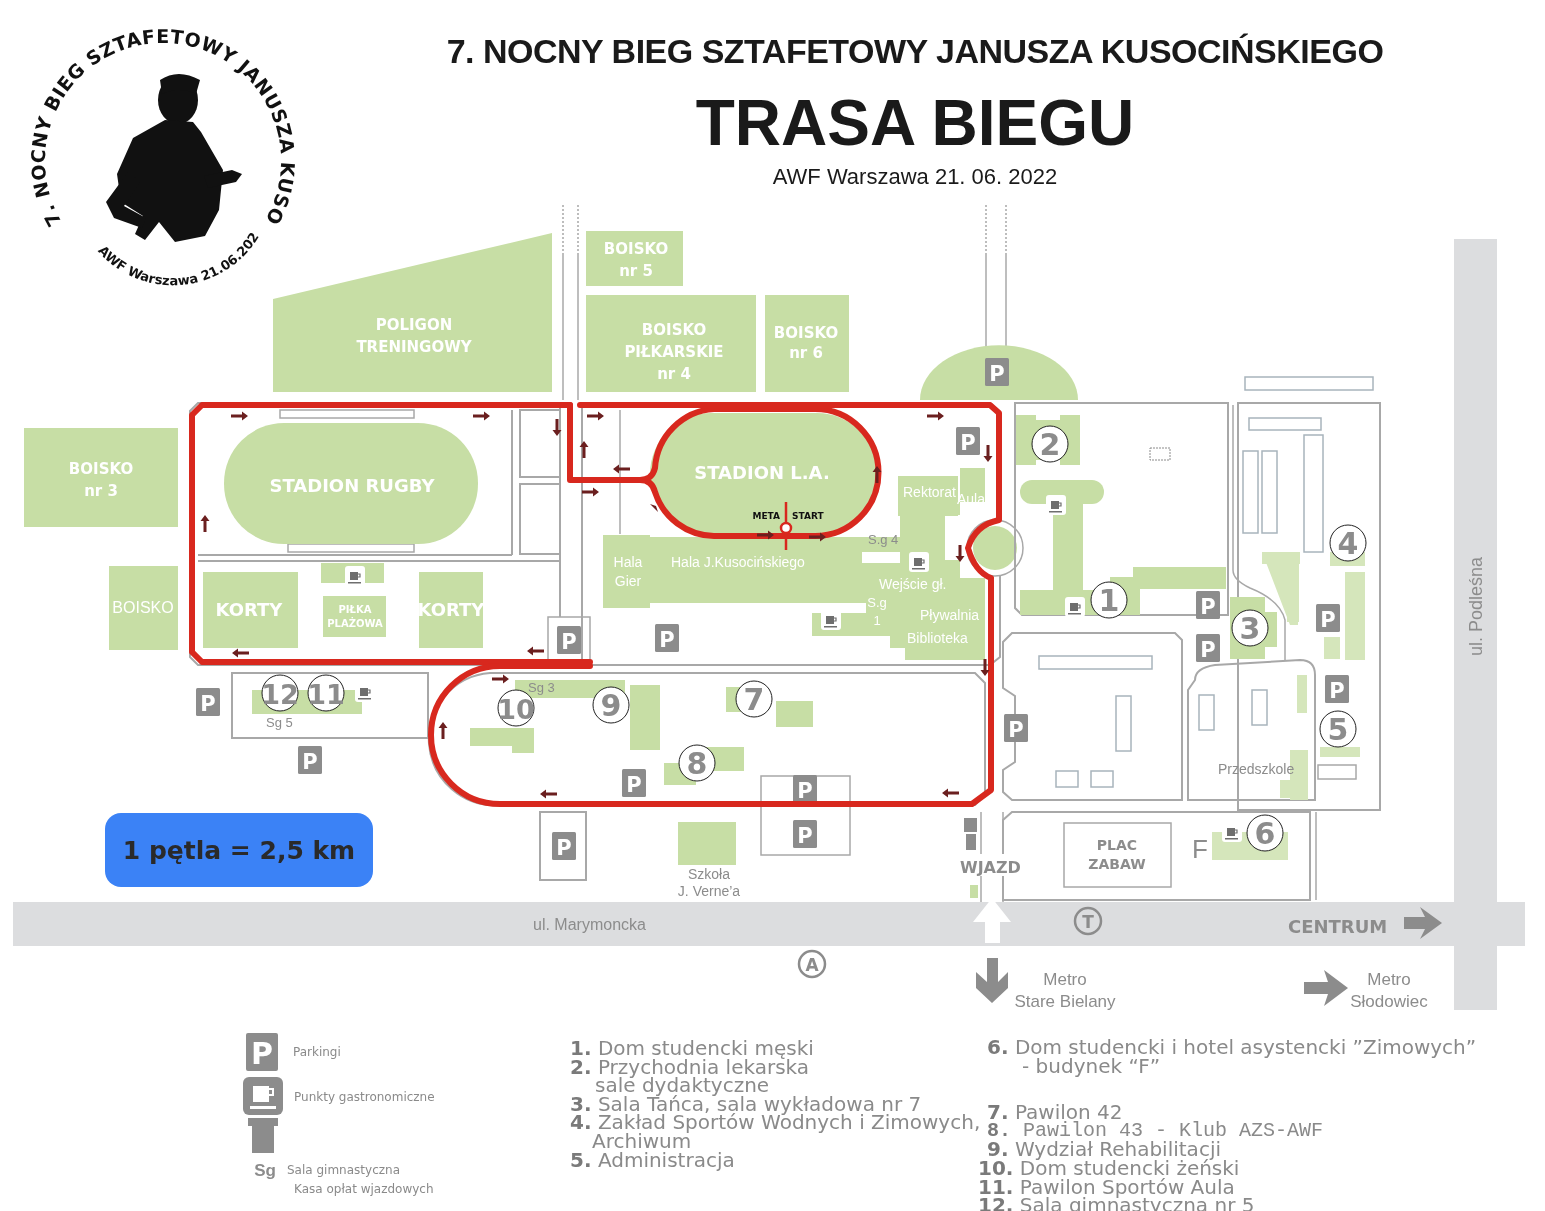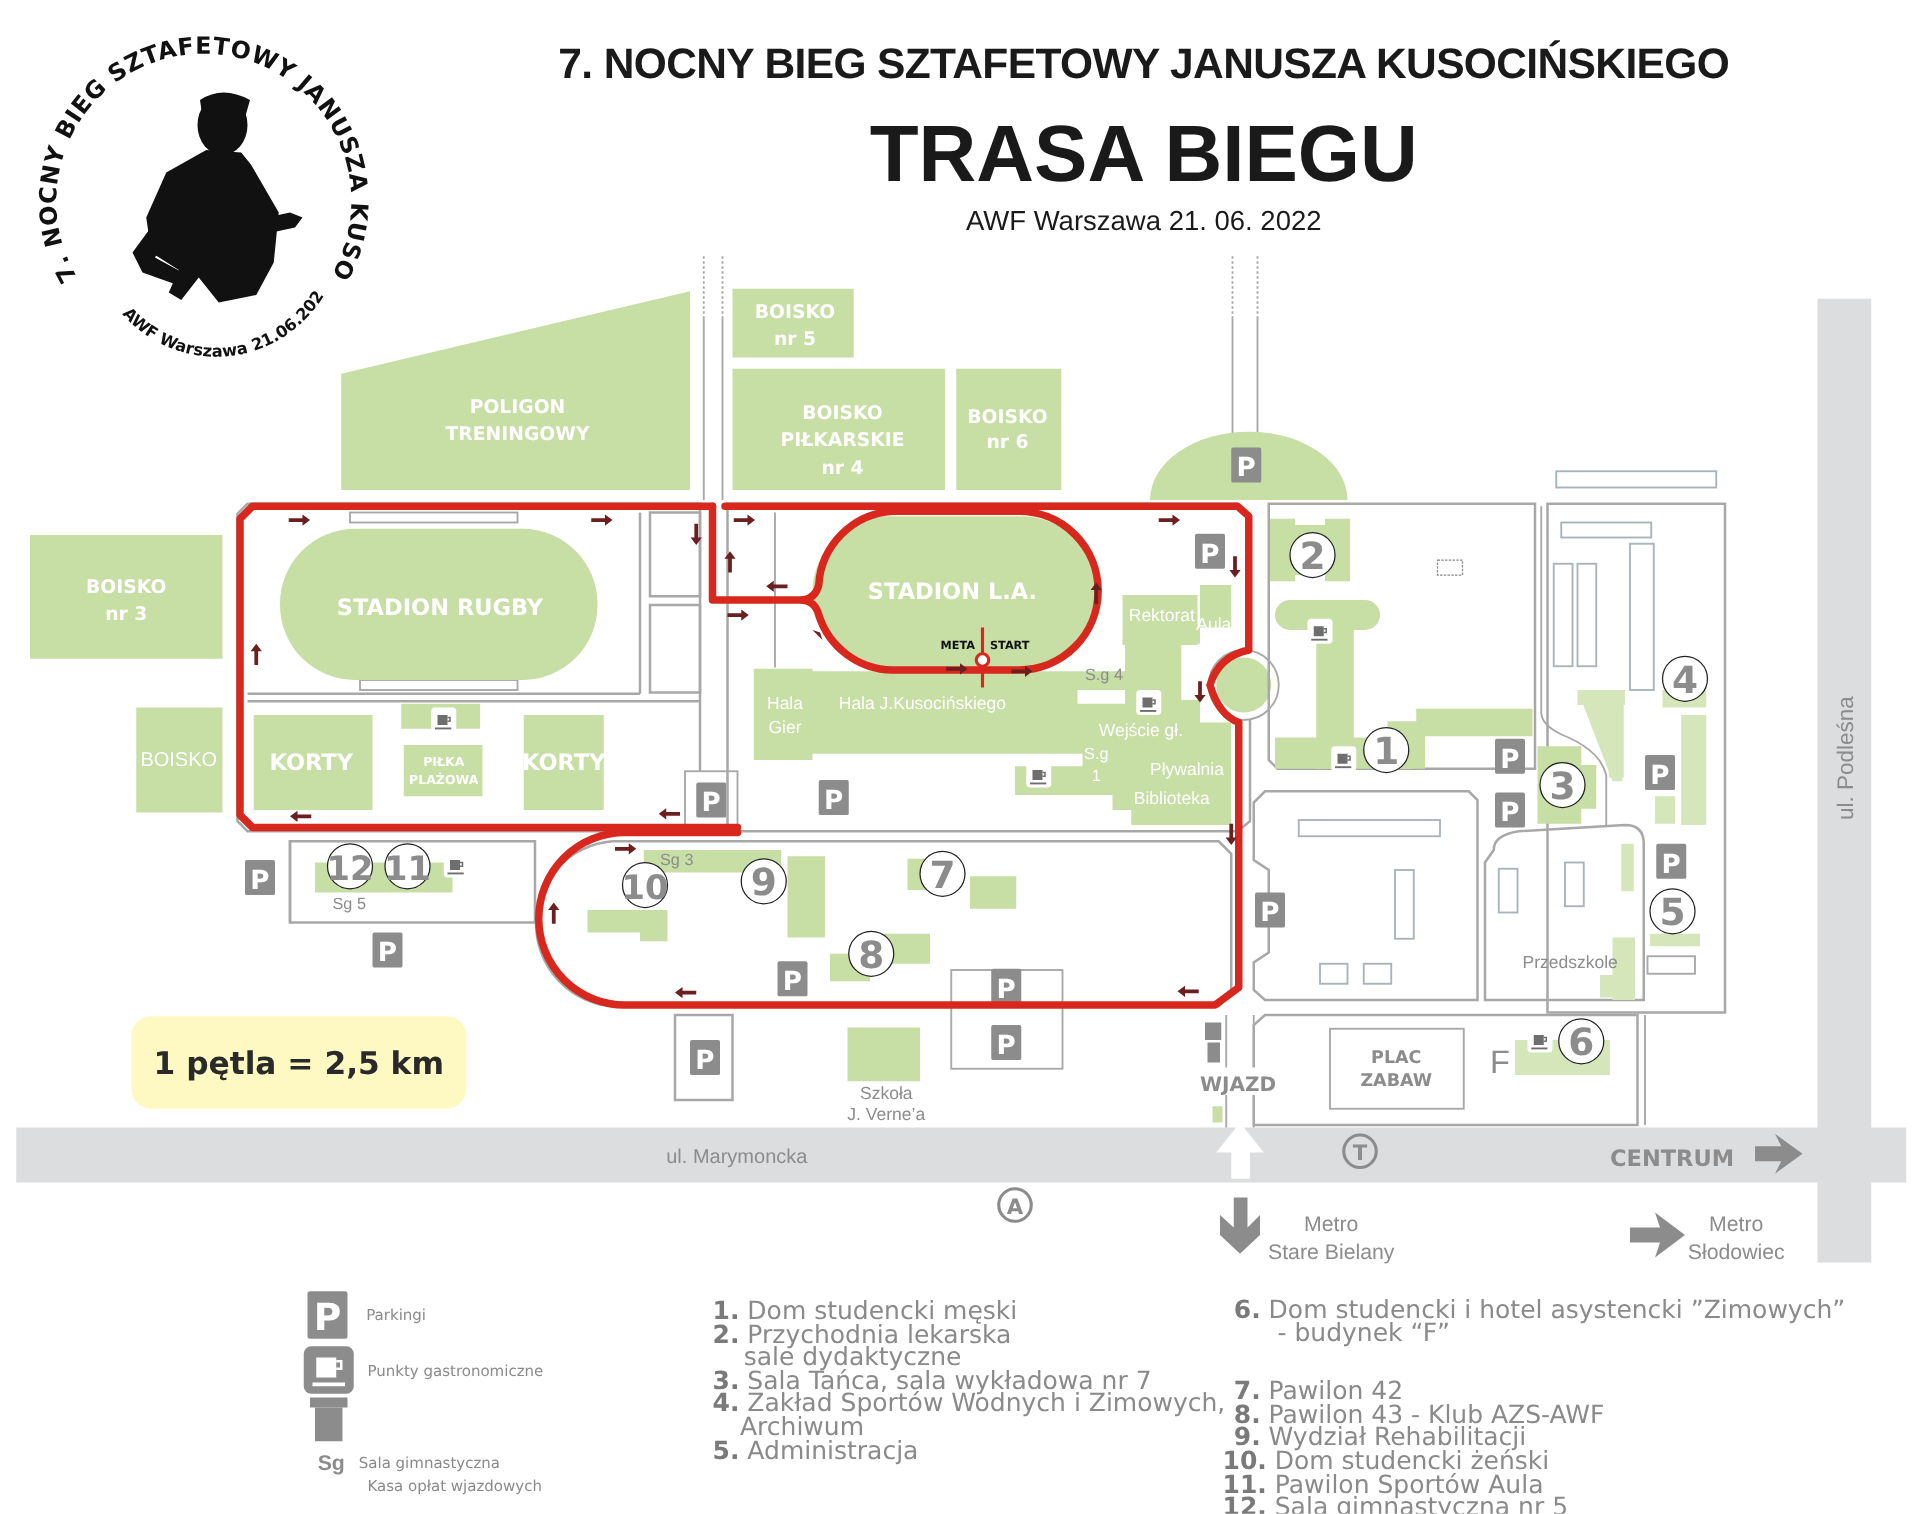--- a/index.html
+++ b/index.html
@@ -13,21 +13,21 @@
   .lbl-gray { fill: #8c8c8c; font-family: "Liberation Sans", sans-serif; }
   .lbl-wtxt { fill: #ffffff; font-family: "Liberation Sans", sans-serif; }
   .green { fill: #c7dea5; }
   .lightgreen { fill: #d5e6bb; }
   .wall { fill: none; stroke: #a8a8a8; stroke-width: 2; }
   .route { fill: none; stroke: #d8281e; stroke-width: 6; stroke-linejoin: round; stroke-linecap: round; }
   .arrow { fill: #6b1f1f; }
   .legend { position: absolute; font-family: "DejaVu Sans", sans-serif; color: #8a8a8a; font-size: 12px; }
   .legend-list { position: absolute; font-family: "DejaVu Sans", sans-serif; color: #8a8a8a; font-size: 20px; line-height: 18.6px; margin: 0; padding: 0; list-style: none; }
   .legend-list li b { color: #7a7a7a; }
-  .distance-box { position: absolute; left: 105px; top: 813px; width: 268px; height: 74px; background: #fef9c3; border-radius: 16px; display: flex; align-items: center; justify-content: center; font-family: "DejaVu Sans", sans-serif; font-weight: bold; font-size: 25px; color: #2a2a2a; }
+  .distance-box { position: absolute; left: 105px; top: 813px; width: 268px; height: 74px; background: #3b82f6; border-radius: 16px; display: flex; align-items: center; justify-content: center; font-family: "DejaVu Sans", sans-serif; font-weight: bold; font-size: 25px; color: #2a2a2a; }
 </style>
 </head>
 <body>
 
 <div class="abs" id="header-title">7. NOCNY BIEG SZTAFETOWY JANUSZA KUSOCIŃSKIEGO</div>
 <div class="abs" id="header-main">TRASA BIEGU</div>
 <div class="abs" id="header-sub">AWF Warszawa  21. 06. 2022</div>
 
 <svg id="map" width="1545" height="1211" viewBox="0 0 1545 1211" xmlns="http://www.w3.org/2000/svg">
   <defs>
@@ -391,18 +391,18 @@
   <li><b>3.</b> <span>Sala Tańca, sala wykładowa nr 7</span></li>
   <li><b>4.</b> <span>Zakład Sportów Wodnych i Zimowych,</span></li>
   <li style="padding-left:22px;"><span>Archiwum</span></li>
   <li><b>5.</b> <span>Administracja</span></li>
 </ul>
 
 <ul class="legend-list" style="left:978px; top:1038px;">
   <li style="padding-left:9px;"><b>6.</b> <span>Dom studencki i hotel asystencki ”Zimowych”</span></li>
   <li style="padding-left:44px;"><span>- budynek “F”</span></li>
   <li style="padding-left:9px;margin-top:28px;"><b>7.</b> <span>Pawilon 42</span></li>
-  <li style="padding-left:9px;"><b>8.</b> <span>Pawilon 43 - Klub AZS-AWF</span></li>
+  <li style="padding-left:9px;font-family:Liberation Mono, monospace;"><b>8.</b> <span>Pawilon 43 - Klub AZS-AWF</span></li>
   <li style="padding-left:9px;"><b>9.</b> <span>Wydział Rehabilitacji</span></li>
   <li><b>10.</b> <span>Dom studencki  żeński</span></li>
   <li><b>11.</b> <span>Pawilon Sportów Aula</span></li>
   <li><b>12.</b> <span>Sala gimnastyczna nr 5</span></li>
 </ul>
 
 </body></html>

